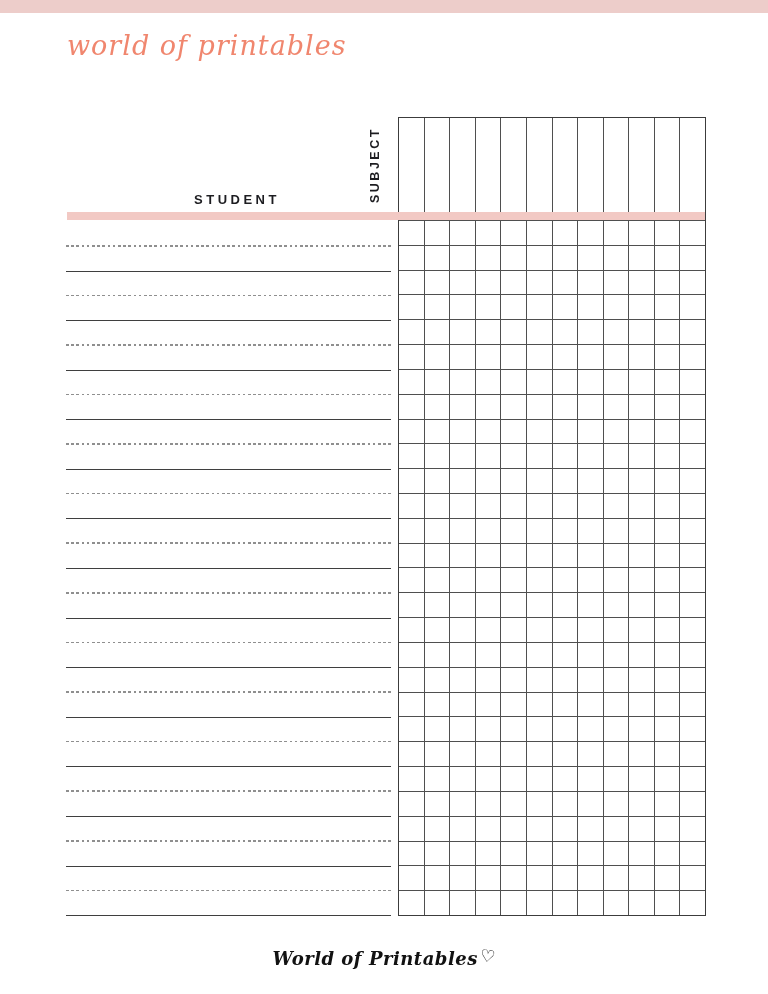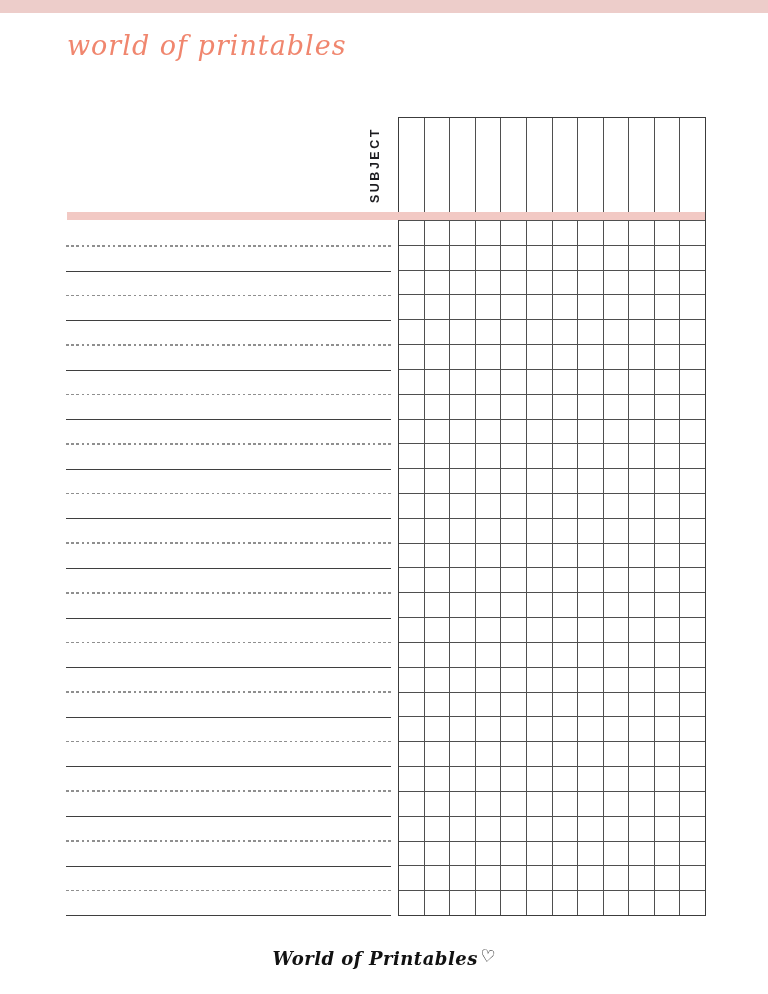--- a/index.html
+++ b/index.html
@@ -113,20 +113,21 @@
 </head>
 <body>
 
 <div class="page">
 
   <div class="top-band"></div>
 
   <div class="brand-script">world of printables</div>
 
 
+  <div class="student-header">STUDENT</div>
 
   <div class="subject-header">SUBJECT</div>
 
   <div class="accent-bar"></div>
 
   <div class="roster-grid">
     <div class="grid-header-row" id="gridHeader">
         <div class="grid-cell"></div>
         <div class="grid-cell"></div>
         <div class="grid-cell"></div>

